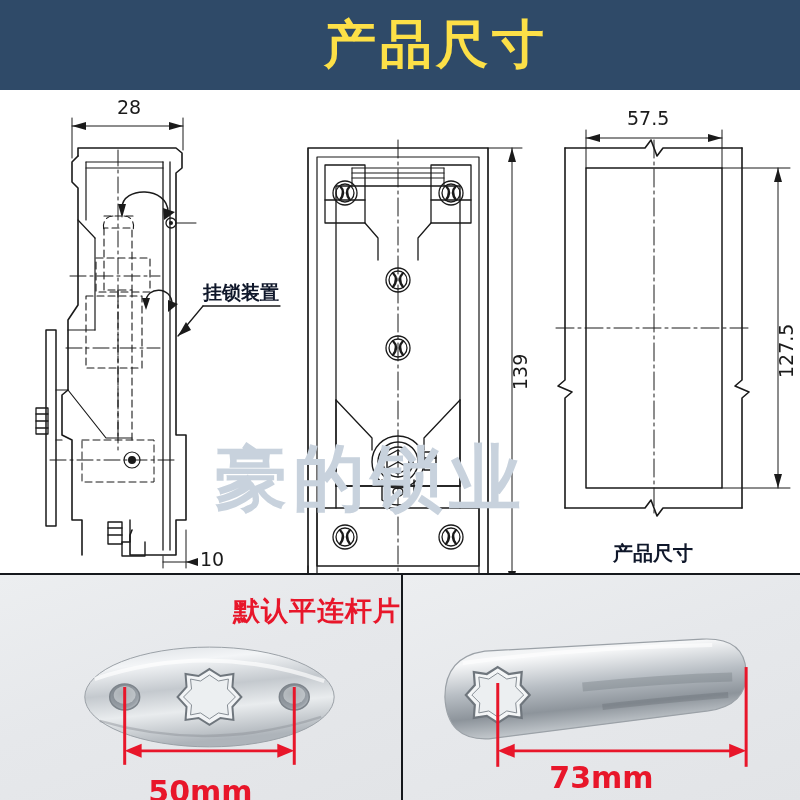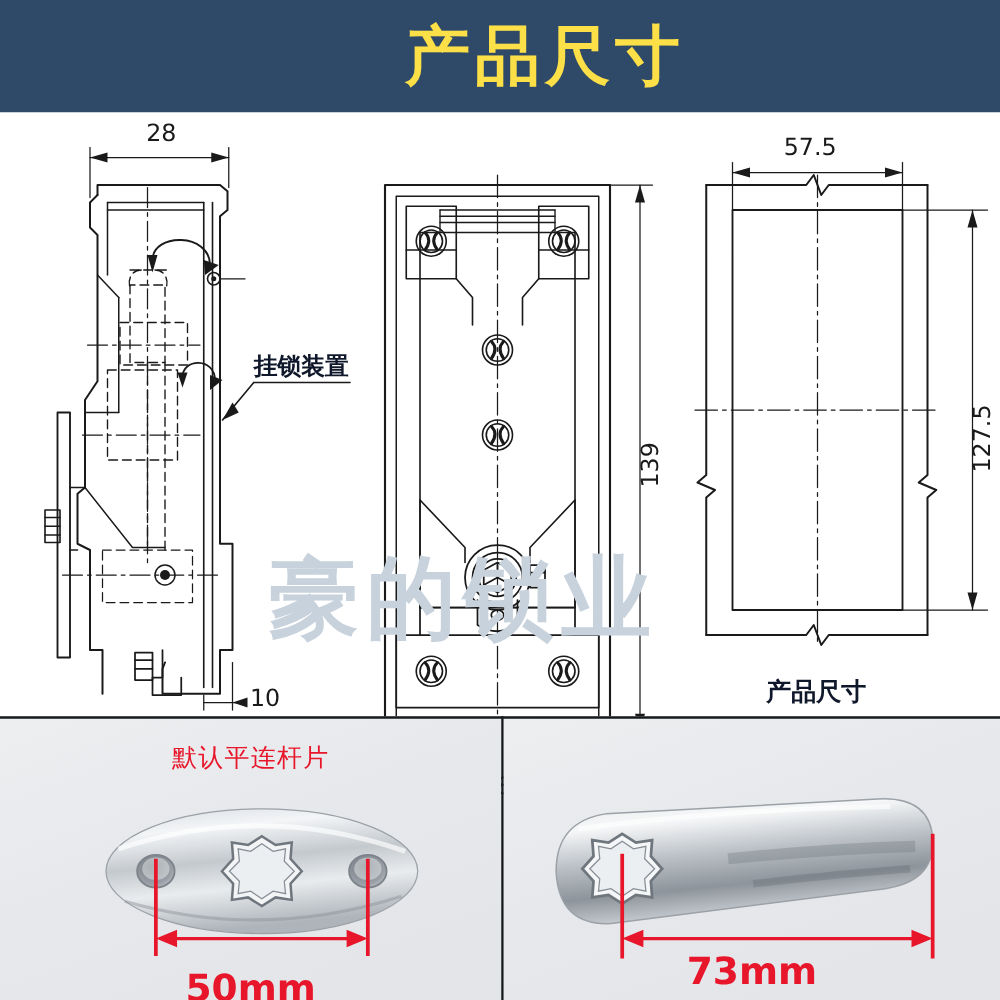--- a/index.html
+++ b/index.html
@@ -99,25 +99,25 @@
     overflow: hidden;
     background: linear-gradient(160deg, #eceef0 0%, #e6e8eb 45%, #e2e4e7 100%);
     border-top: 2px solid #15181c;
   }
   .photo-panel.left  { width: 402px; border-right: 2px solid #15181c; }
   .photo-panel.right { width: 398px; }
 
   .part-title {
     position: absolute;
     width: 100%;
-    text-align: center;
+    text-align: right;
     top: 18px;
     color: #e8162a;
-    font-size: 20px;
-    font-weight: normal;
+    font-size: 27px;
+    font-weight: bold;
     letter-spacing: 1px;
     font-family: "DejaVu Sans", "Liberation Sans", sans-serif;
   }
   .part-dim-text {
     position: absolute;
     width: 100%;
     text-align: center;
     color: #e8162a;
     font-size: 30px;
     font-weight: bold;

